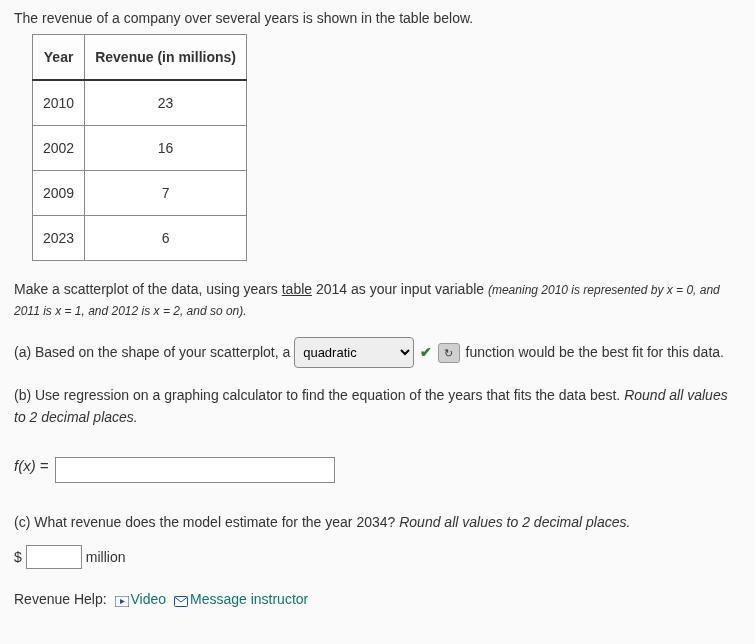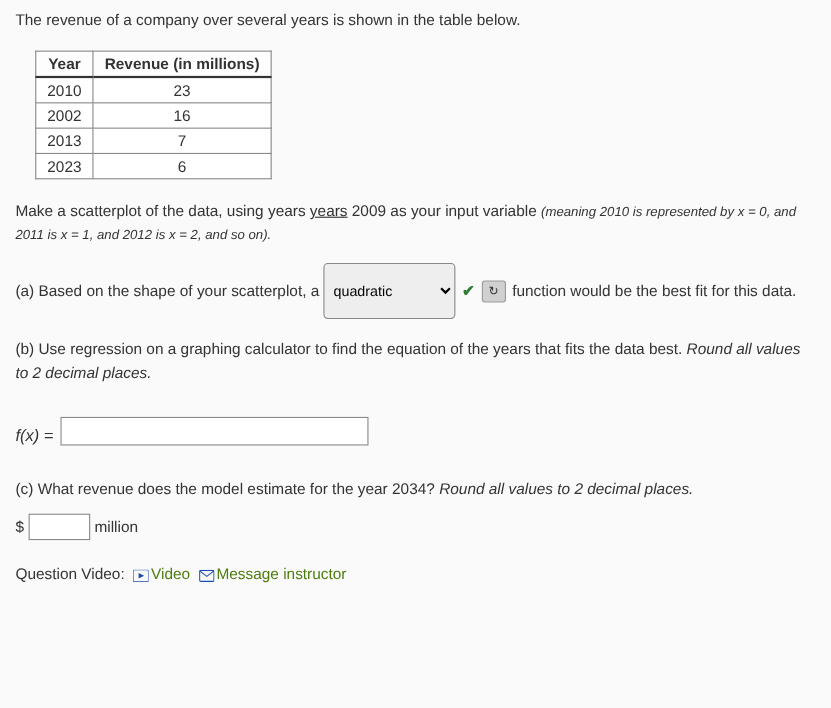--- a/index.html
+++ b/index.html
@@ -5,31 +5,31 @@
     * { box-sizing: border-box; margin: 0; padding: 0; }
     body {
       font-family: Arial, Helvetica, sans-serif;
       font-size: 14px;
       color: #333;
       background: #fafafa;
       padding: 10px 14px;
       width: 755px;
     }
     .intro {
-      margin-bottom: 20px;
+      margin-bottom: 8px;
       font-size: 14px;
     }
     table.data {
       border-collapse: collapse;
       margin: 0 0 18px 18px;
       border: 1px solid #888;
     }
     table.data th, table.data td {
       border: 1px solid #888;
-      padding: 3px 10px;
+      padding: 14px 10px;
       text-align: center;
       font-size: 14px;
       background: #fff;
     }
     table.data th {
       font-weight: bold;
       background: #fdfdfd;
     }
     table.data thead th {
       border-bottom: 2px solid #333;
@@ -47,21 +47,21 @@
     .part {
       margin: 16px 0 10px 0;
       line-height: 1.6;
     }
     .italic-hint { font-style: italic; }
     select.dropdown {
       font-size: 13px;
       background: #eee;
       border: 1px solid #888;
       border-radius: 4px;
-      padding: 16px 4px;
+      padding: 6px 4px;
       width: 120px;
     }
     .check-icon {
       display: inline-block;
       color: #2e7d32;
       font-weight: bold;
       margin: 0 2px;
       font-size: 14px;
     }
     .retry-btn {
@@ -73,21 +73,21 @@
       border-radius: 3px;
       text-align: center;
       line-height: 18px;
       font-size: 11px;
       vertical-align: middle;
       margin-right: 2px;
     }
     .func-row {
       margin: 28px 0;
       display: flex;
-      align-items: flex-end;
+      align-items: flex-start;
       gap: 6px;
     }
     .func-label { font-style: italic; font-size: 15px; }
     input.long-input {
       width: 280px;
       height: 26px;
       border: 1px solid #888;
       background: #fff;
       padding: 2px 4px;
       font-size: 14px;
@@ -104,21 +104,21 @@
       margin: 12px 0 18px 0;
       display: flex;
       align-items: center;
       gap: 4px;
     }
     .help-row {
       margin-top: 22px;
       font-size: 14px;
     }
     .help-link {
-      color: #4d7c0f;
+      color: #0f766e;
       text-decoration: none;
       margin-left: 4px;
     }
     .help-icon {
       display: inline-block;
       vertical-align: middle;
       margin-right: 2px;
     }
     .play-icon svg, .mail-icon svg { vertical-align: middle; }
   </style>
@@ -137,32 +137,32 @@
   <tbody>
     <tr>
         <td>2010</td>
         <td>23</td>
       </tr>
     <tr>
         <td>2002</td>
         <td>16</td>
       </tr>
     <tr>
-        <td>2013</td>
+        <td>2009</td>
         <td>7</td>
       </tr>
     <tr>
         <td>2023</td>
         <td>6</td>
       </tr>
   </tbody>
 </table>
 
 <p class="scatter-instr">
-  <span>Make a scatterplot of the data, using years </span><span class="underline">years</span><span> 2009 as your input variable </span><span class="italic">(meaning 2010 is represented by x = 0, and 2011 is x = 1, and 2012 is x = 2, and so on).</span>
+  <span>Make a scatterplot of the data, using years </span><span class="underline">table</span><span> 2014 as your input variable </span><span class="italic">(meaning 2010 is represented by x = 0, and 2011 is x = 1, and 2012 is x = 2, and so on).</span>
 </p>
 
 <p class="part">
   <span>(a) Based on the shape of your scatterplot, a </span>
   <select class="dropdown">
     <option>quadratic</option>
   </select>
   <span class="check-icon">✔</span>
   <span class="retry-btn">
     <span>↻</span>
@@ -183,21 +183,21 @@
   <span>(c) What revenue does the model estimate for the year 2034? </span><span class="italic-hint">Round all values to 2 decimal places.</span>
 </p>
 
 <div class="money-row">
   <span>$</span>
   <input class="short-input" type="text" value="" style="">
   <span>million</span>
 </div>
 
 <div class="help-row">
-  <span>Question Video:</span>
+  <span>Revenue Help:</span>
   <a href="#" class="help-link">
     <span class="help-icon play-icon">
       <svg width="14" height="11" viewBox="0 0 14 11">
           <rect x="0" y="0" width="14" height="11" rx="1" fill="none" stroke="#1a4db3" stroke-width="1"></rect>
           <polygon points="5,3 5,8 10,5.5" fill="#1a4db3"></polygon>
         </svg>
     </span><span>Video</span>
   </a>
   <a href="#" class="help-link">
     <span class="help-icon mail-icon">

